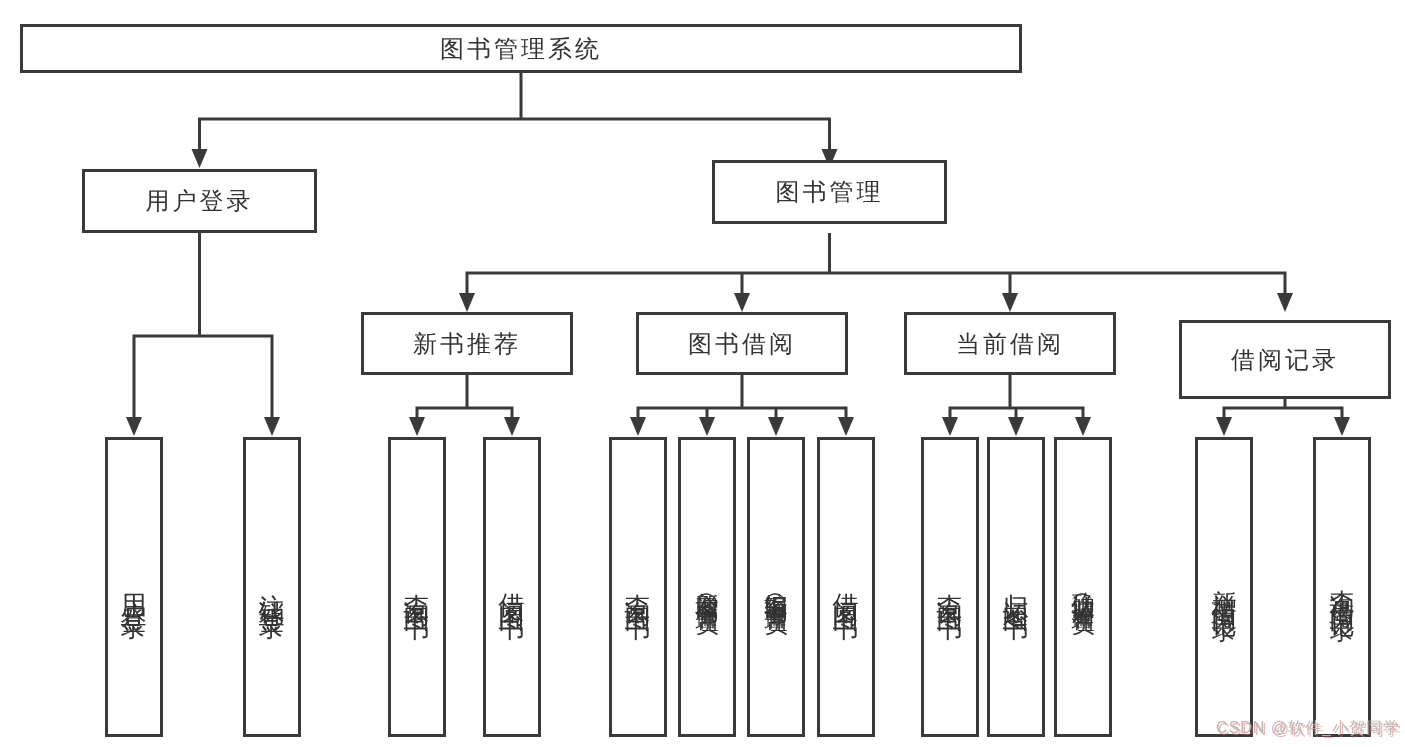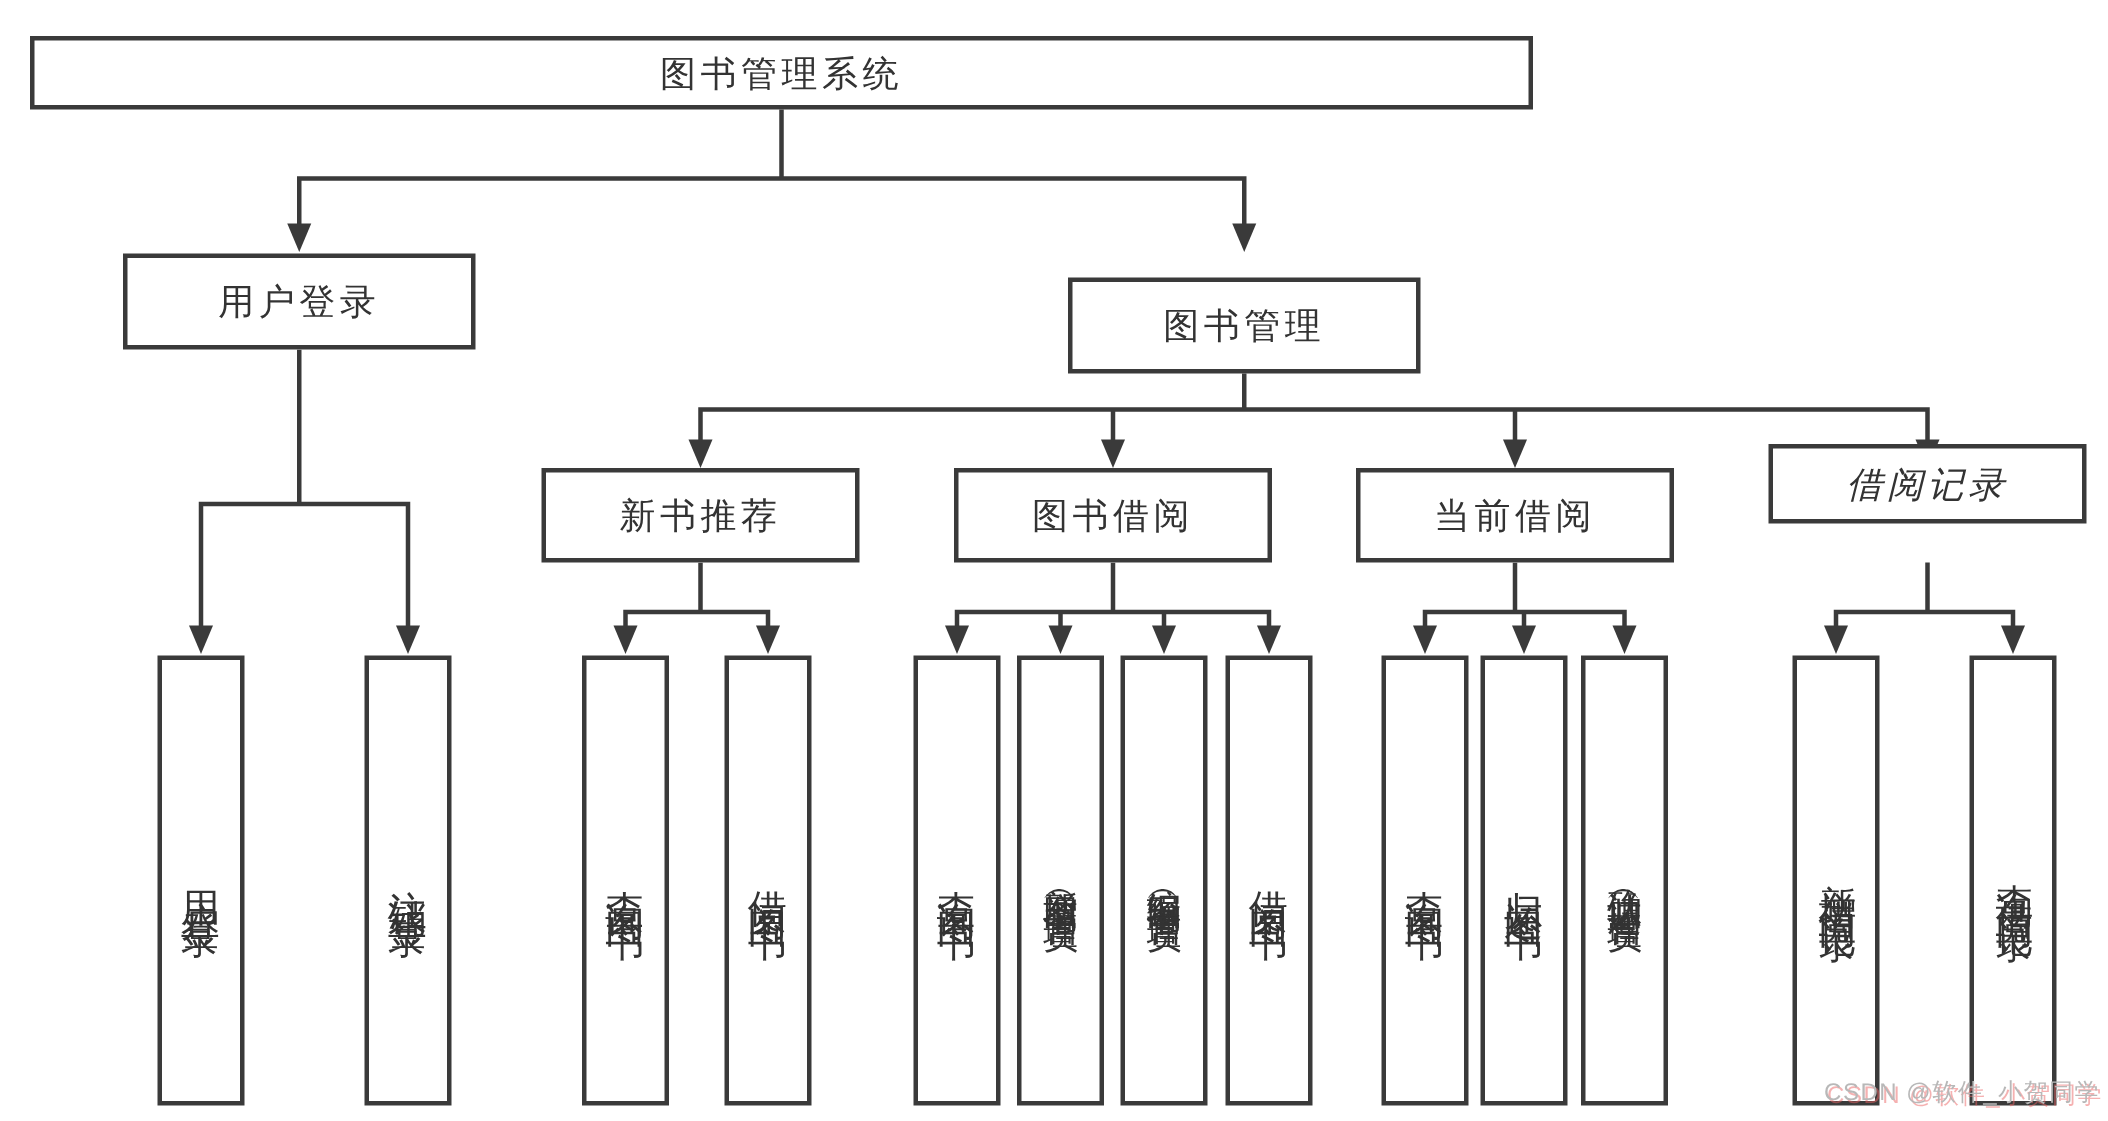--- a/index.html
+++ b/index.html
@@ -90,34 +90,34 @@
     <polygon points="1334,417 1350,417 1342,436"></polygon>
   </svg>
 
   <div class="node h" style="left:20px;top:24px;width:1002px;height:49px;">
     <span>图书管理系统</span>
   </div>
 
   <div class="node h" style="left:82px;top:169px;width:235px;height:64px;">
     <span>用户登录</span>
   </div>
-  <div class="node h" style="left:712px;top:185px;width:235px;height:64px;">
+  <div class="node h" style="left:712px;top:160px;width:235px;height:64px;">
     <span>图书管理</span>
   </div>
 
   <div class="node h" style="left:361px;top:312px;width:212px;height:63px;">
     <span>新书推荐</span>
   </div>
   <div class="node h" style="left:904px;top:312px;width:212px;height:63px;">
     <span>当前借阅</span>
   </div>
   <div class="node h" style="left:636px;top:312px;width:212px;height:63px;">
     <span>图书借阅</span>
   </div>
-  <div class="node h" style="left:1179px;top:296px;width:212px;height:53px;font-style:italic;">
+  <div class="node h" style="left:1179px;top:320px;width:212px;height:79px;">
     <span>借阅记录</span>
   </div>
 
   <div class="node leaf len4" style="left:105px;top:437px;width:58px;height:300px;">
     <span>用户登录</span>
   </div>
   <div class="node leaf len4" style="left:243px;top:437px;width:58px;height:300px;">
     <span>注销登录</span>
   </div>
 

